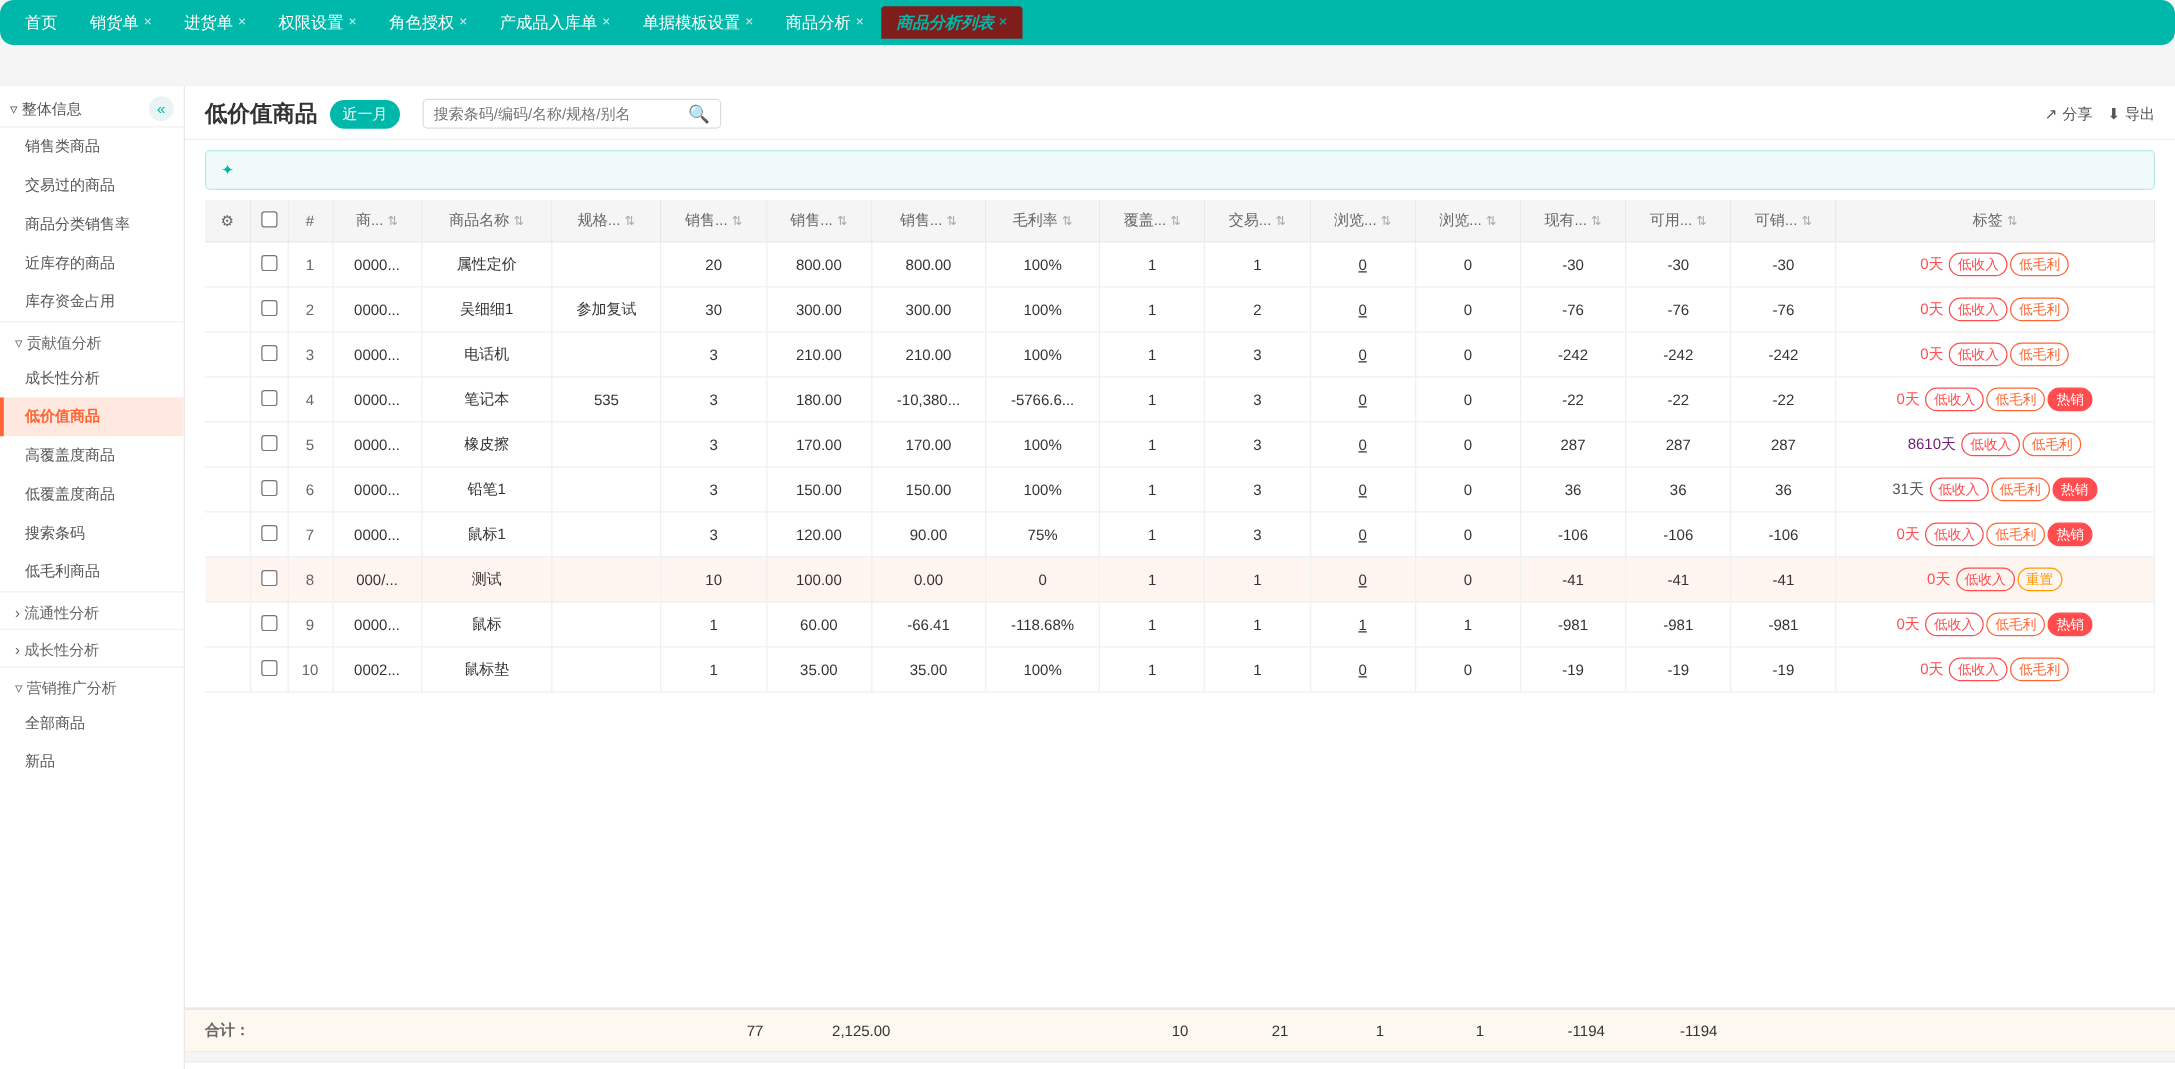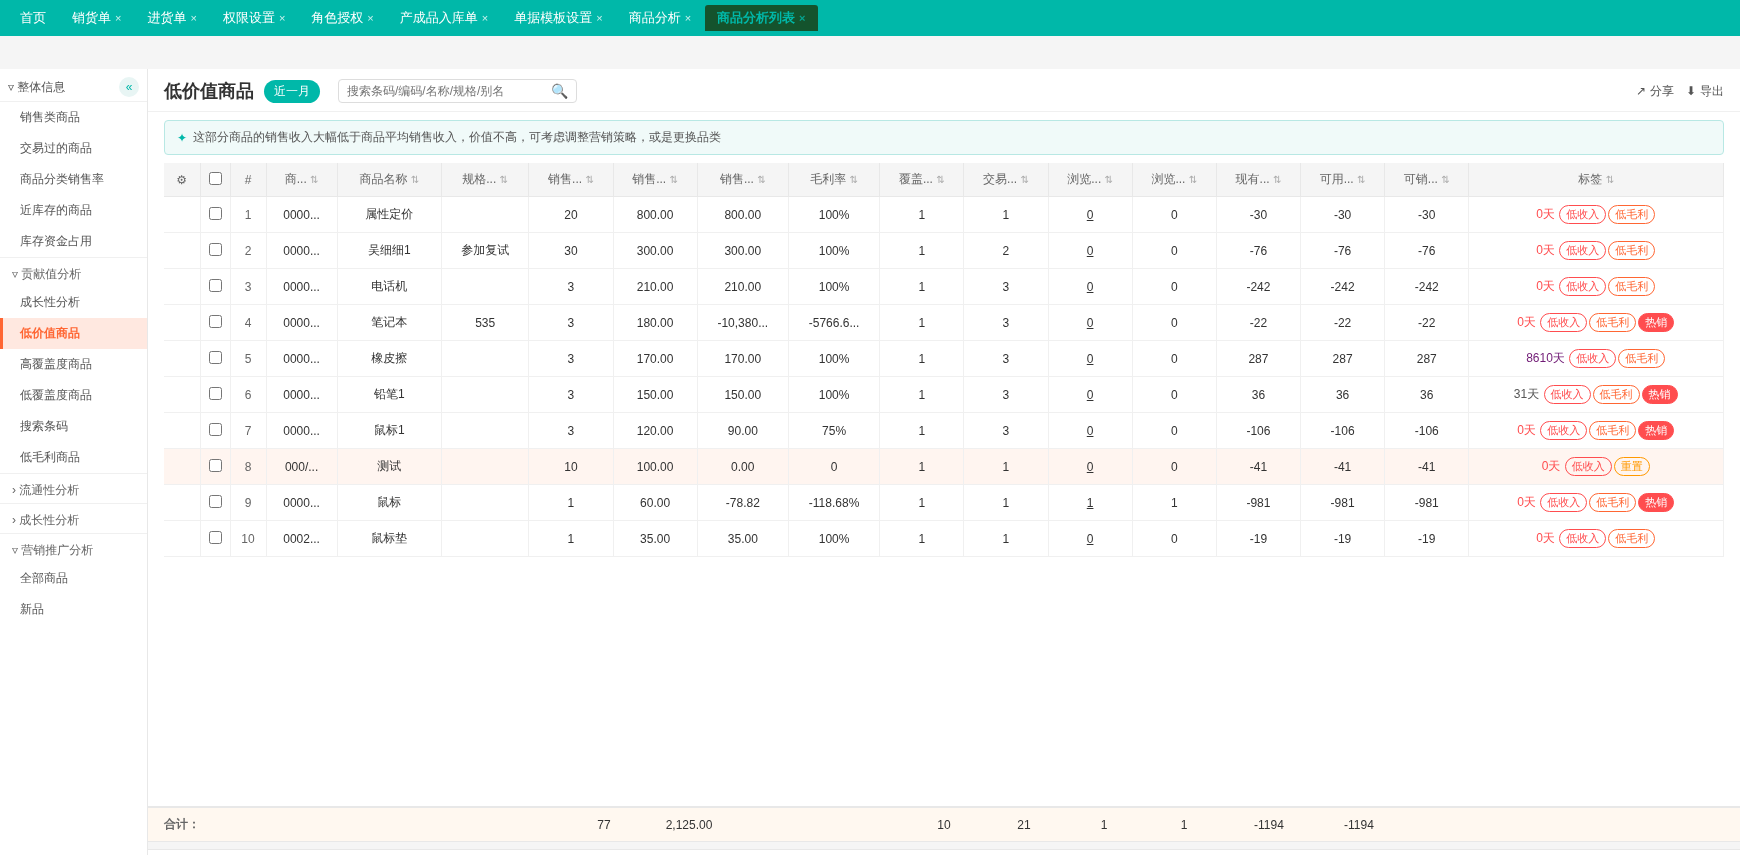--- a/index.html
+++ b/index.html
@@ -1,21 +1,21 @@
 <!DOCTYPE html>
 <html><head>
   <meta charset="utf-8">
   <style>
     * { margin: 0; padding: 0; box-sizing: border-box; }
     body { font-family: 'Microsoft YaHei', Arial, sans-serif; font-size: 12px; background: #f5f5f5; color: #333; width: 1740px; min-height: 855px; overflow-x: hidden; }
 
     
-    .top-nav { background: #00b8a9; display: flex; align-items: center; height: 36px; padding: 0 8px; gap: 2px; }
+    .top-nav { background: #00b8a9; display: flex; align-items: center; height: 36px; padding: 0 8px; gap: 2px; border-radius: 11px; }
     .nav-item { color: #fff; padding: 4px 12px; cursor: pointer; font-size: 13px; border-radius: 3px 3px 0 0; white-space: nowrap; display: flex; align-items: center; gap: 4px; }
-    .nav-item.active { background: #14532d; color: #00b8a9; font-weight: bold; }
+    .nav-item.active { background: #7f1d1d; color: #00b8a9; font-weight: bold; font-style: italic; }
     .nav-close { font-size: 11px; cursor: pointer; opacity: 0.8; }
 
     
     .main-layout { display: flex; height: calc(855px - 36px); margin-top: 33px; }
 
     
     .sidebar { width: 148px; background: #fff; border-right: 1px solid #e8e8e8; overflow-y: auto; flex-shrink: 0; }
     .sidebar-item { padding: 7px 12px 7px 20px; cursor: pointer; color: #555; font-size: 12px; }
     .sidebar-item.active { background: #ffe8e0; color: #ff6633; font-weight: bold; border-left: 3px solid #ff6633; padding-left: 17px; }
 
@@ -140,21 +140,20 @@
         </div>
         <div class="action-btn">
           <span>⬇</span>
           <span>导出</span>
         </div>
       </div>
     </div>
 
     <div class="info-banner">
       <span class="info-icon">✦</span>
-      <span>这部分商品的销售收入大幅低于商品平均销售收入，价值不高，可考虑调整营销策略，或是更换品类</span>
     </div>
 
     <div class="table-container">
       <table>
         <thead>
           <tr>
             <th class="gear-th">⚙</th>
             <th class="checkbox-col"><input type="checkbox" style=""></th>
             <th class="num-col">#</th>
             <th>商... <span class="sort-icon">⇅</span></th>
@@ -337,21 +336,21 @@
     </tr>
             <tr>
       <td></td>
       <td class="checkbox-col"><input type="checkbox" style=""></td>
       <td class="num-col">9</td>
       <td>0000...</td>
       <td>鼠标</td>
       <td></td>
       <td>1</td>
       <td>60.00</td>
-      <td>-78.82</td>
+      <td>-66.41</td>
       <td>-118.68%</td>
       <td>1</td>
       <td>1</td>
       <td><span class="underline-link">1</span></td>
       <td>1</td>
       <td>-981</td>
       <td>-981</td>
       <td>-981</td>
       <td><span style="color:#ff4d4f">0天</span> <span class="tag tag-red">低收入</span><span class="tag tag-orange">低毛利</span><span class="tag tag-hot">热销</span></td>
     </tr>

